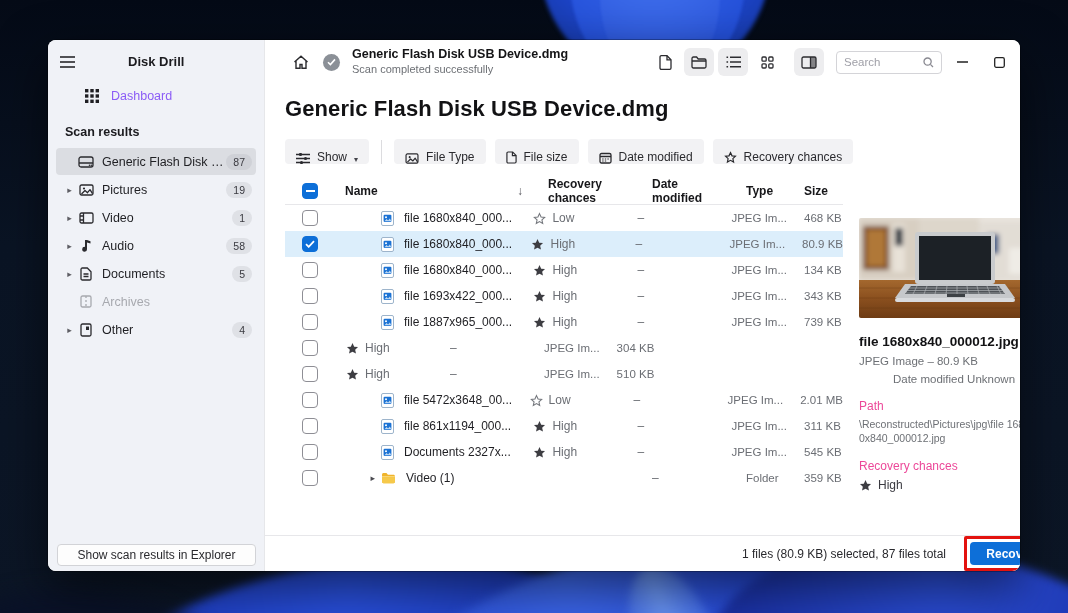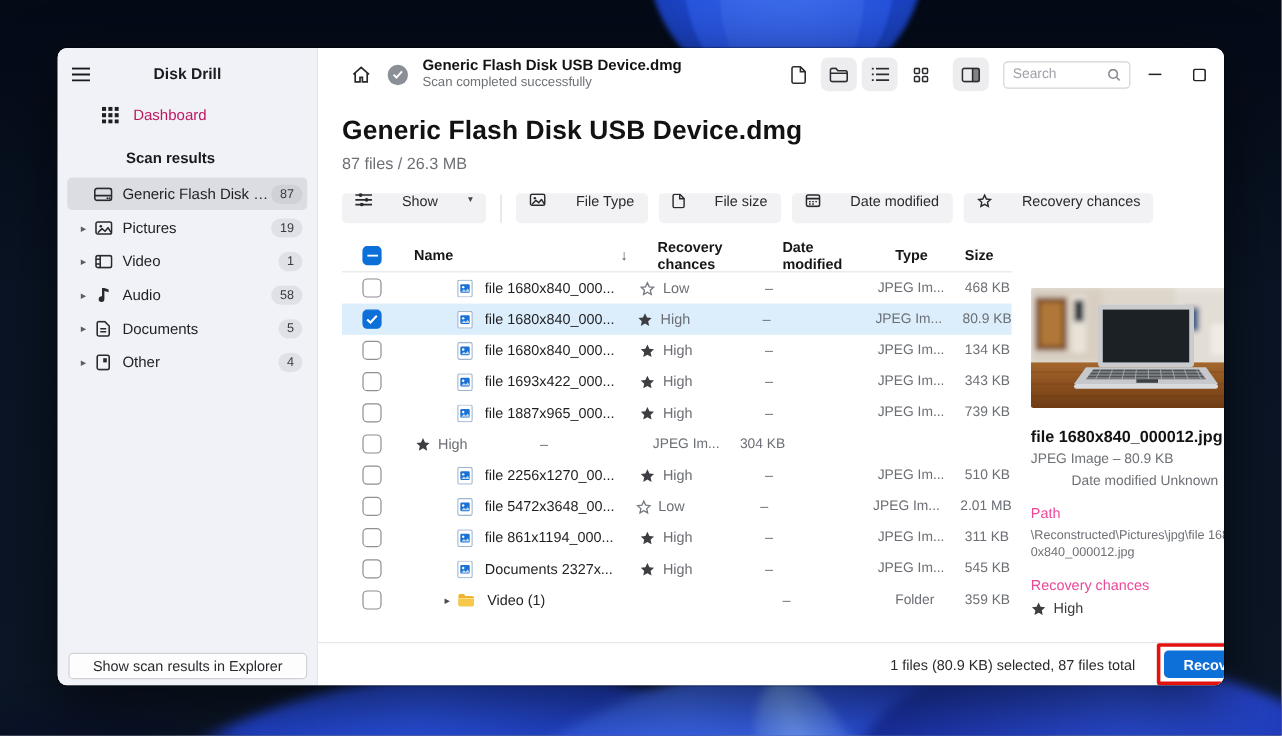--- a/index.html
+++ b/index.html
@@ -20,22 +20,22 @@
 
   
   .window { position:absolute; left:48px; top:40px; width:972px; height:531px; background:#fff; border-radius:8px;
             box-shadow:0 18px 50px rgba(0,0,0,.55), 0 0 0 1px rgba(0,0,0,.28); display:flex; overflow:hidden; }
 
   
   .sidebar { width:217px; flex:0 0 217px; background:#f0f2f7; border-right:1px solid #e6e7ea; position:relative; }
   .sb-header { display:flex; align-items:center; gap:14px; padding:14px 10px 12px 12px; }
   .sb-title { font-size:13px; font-weight:bold; color:#1b1b1f;margin-left:39px; }
   .sb-dash { display:flex; align-items:center; gap:12px; padding:8px 10px 8px 37px; cursor:default; }
-  .sb-dash span { font-size:12.5px; color:#be185d; }
-  .sb-section { font-size:12.5px; font-weight:bold; color:#1b1b1f; padding:14px 0 8px 17px;margin-left:40px; }
+  .sb-dash span { font-size:12.5px; color:#8b5cf6; }
+  .sb-section { font-size:12.5px; font-weight:bold; color:#1b1b1f; padding:14px 0 8px 17px; }
   .sb-item { position:relative; display:flex; align-items:center; height:27px; margin:1px 8px 1px 8px; border-radius:4px; font-size:12.5px; color:#1f1f23; cursor:default; }
   .sb-item.selected { background:#dbdde2; }
   .sb-item .chev { width:9px; margin-left:9px; color:#5d5d63; font-size:9px; flex:0 0 9px; text-align:center; }
   .sb-item .icn { width:16px; margin-left:4px; margin-right:8px; flex:0 0 16px; display:flex; align-items:center; justify-content:center; color:#2a2a2e; }
   .sb-item .lbl { flex:1; white-space:nowrap; overflow:hidden; text-overflow:ellipsis; }
   .sb-item .badge { background:#dfe1e6; border-radius:9px; font-size:10.5px; color:#3a3a40; padding:2px 7px; margin-right:4px; }
   .sb-item.selected .badge { background:#cfd1d7; }
   .sb-item.disabled .lbl { color:#a7a9af; }
   .sb-item.disabled .icn { color:#a7a9af; }
   .explorer-btn { position:absolute; left:9px; bottom:5px; width:199px; height:22px; background:#fdfdfd; border:1px solid #d2d3d7; border-radius:4px; font-size:12px; color:#2a2a2e; font-family:"Liberation Sans",sans-serif; cursor:pointer; }
@@ -55,21 +55,21 @@
   .tb-search { width:106px; height:23px; border:1px solid #d4d4d8; border-radius:4px; display:flex; align-items:center; padding:0 7px; margin-left:12px; color:#9a9aa2; }
   .tb-search input { border:none; outline:none; width:100%; font-size:11.5px; color:#333; background:transparent; font-family:"Liberation Sans",sans-serif; }
   .tb-search input::placeholder { color:#a0a0a8; }
   .winctl { width:34px; height:30px; display:flex; align-items:center; justify-content:center; color:#222; margin-left:3px; cursor:pointer; font-size:13px; }
 
   .content { flex:1; padding:12px 0 0 20px; position:relative; }
   .page-title { font-size:22px; font-weight:bold; color:#121214; letter-spacing:.1px; }
   .page-sub { font-size:13.5px; color:#6d7075; margin-top:7px; }
 
   .filter-row { display:flex; align-items:center; margin-top:17px; gap:9px; }
-  .fbtn { display:flex; align-items:flex-start; gap:25px; background:#f2f2f4; border:none; border-radius:4px; height:25px; padding:0 11px; font-size:12px; color:#2a2a2e; font-family:"Liberation Sans",sans-serif; cursor:pointer; }
+  .fbtn { display:flex; align-items:flex-end; gap:7px; background:#f2f2f4; border:none; border-radius:4px; height:25px; padding:0 11px; font-size:12px; color:#2a2a2e; font-family:"Liberation Sans",sans-serif; cursor:pointer; }
   .fbtn .fchev { font-size:8px; color:#44444a; }
   .fdivider { width:1px; height:24px; background:#dcdcdf; margin:0 3px; }
 
   
   .body-split { display:flex; margin-top:14px; height:318px; }
   .table-area { width:558px; flex:0 0 558px; }
   .trow { display:flex; align-items:center; height:26px; font-size:12px; color:#1f1f23; }
   .trow.sel { background:#dceefb; }
   .thead { font-weight:bold; color:#17171a; border-bottom:1px solid #e7e7ea; height:27px; }
   .c-cb { flex:0 0 44px; display:flex; align-items:center; padding-left:17px; }
@@ -198,20 +198,30 @@
           <span class="chev">▸</span>
           <span class="icn">
             <svg width="12" height="14" viewBox="0 0 12 14" fill="none" stroke="#2a2a2e" stroke-width="1.3">
               <path d="M1 2.3C1 1.6 1.6 1 2.3 1h5L11 4.7v7c0 .7-.6 1.3-1.3 1.3H2.3C1.6 13 1 12.4 1 11.7z"></path>
               <path d="M3.5 7h5M3.5 9.5h5"></path>
             </svg>
           </span>
           <span class="lbl">Documents</span>
           <span class="badge">5</span>
         </div>
+        <div class="sb-item disabled">
+          <span class="chev"></span>
+          <span class="icn">
+            <svg width="12" height="13" viewBox="0 0 12 13" fill="none" stroke="#a7a9af" stroke-width="1.3">
+              <rect x="1" y="1" width="10" height="11" rx="1.5"></rect>
+              <path d="M6 1v2M6 5v2M6 9v2" stroke-dasharray="2 1.4"></path>
+            </svg>
+          </span>
+          <span class="lbl">Archives</span>
+        </div>
         <div class="sb-item">
           <span class="chev">▸</span>
           <span class="icn">
             <svg width="12" height="14" viewBox="0 0 12 14" fill="none" stroke="#2a2a2e" stroke-width="1.3">
               <rect x="1" y="1" width="10" height="12" rx="1.5"></rect>
               <rect x="6" y="3.5" width="3" height="3.5" fill="#2a2a2e" stroke="none"></rect>
             </svg>
           </span>
           <span class="lbl">Other</span>
           <span class="badge">4</span>
@@ -290,21 +300,20 @@
             <rect x=".7" y=".7" width="9.6" height="9.6" rx="1.5" stroke="#222" stroke-width="1.3"></rect>
           </svg>
       </span>
       <span class="winctl">
         
       </span>
     </div>
 
     <div class="content">
       <h1 class="page-title">Generic Flash Disk USB Device.dmg</h1>
-      <div class="page-sub">87 files / 26.3 MB</div>
 
       <div class="filter-row">
         <button class="fbtn">
           <svg width="14" height="11" viewBox="0 0 14 11">
               <g stroke="#2a2a2e" stroke-width="1.4" fill="#2a2a2e">
                 <path d="M0 1.5h14M0 5.5h14M0 9.5h14" fill="none"></path>
                 <circle cx="4.5" cy="1.5" r="1.6" stroke="none"></circle>
                 <circle cx="9.5" cy="5.5" r="1.6" stroke="none"></circle>
                 <circle cx="5.5" cy="9.5" r="1.6" stroke="none"></circle>
               </g>
@@ -532,32 +541,20 @@
                   <span>High</span>
                 </div>
                 <div class="c-date">–</div>
                 <div class="c-type">JPEG Im...</div>
                 <div class="c-size">304 KB</div>
               </div>
               <div class="trow">
                 <div class="c-cb">
                   <span class="cb"></span>
                 </div>
-                <div class="c-name">
-                  <span class="name-ind"></span>
-                  <span class="ficon">
-                    <svg width="13" height="15" viewBox="0 0 13 15">
-                      <rect x="0.5" y="0.5" width="12" height="14" rx="1.5" fill="#fff" stroke="#9db4cb"></rect>
-                      <rect x="2.6" y="3.8" width="7.8" height="7.2" rx="1" fill="#1b72d4"></rect>
-                      <circle cx="5" cy="6.3" r="1" fill="#fff"></circle>
-                      <path d="M3.4 10.2l2.2-2.1 1.5 1.3 1.7-1.9 1.6 2.7z" fill="#bcd8f2"></path>
-                    </svg>
-                  </span>
-                  <span class="name-txt">file 2256x1270_00...</span>
-                </div>
                 <div class="c-chance">
                   <span style="display:flex">
                     <svg width="13" height="13" viewBox="0 0 24 24">
                       <path d="M12 2l3.1 6.6 7.1.8-5.3 4.9 1.5 7.1L12 17.8l-6.4 3.6 1.5-7.1L1.8 9.4l7.1-.8z" fill="#3d3d42"></path>
                     </svg>
                   </span>
                   <span>High</span>
                 </div>
                 <div class="c-date">–</div>
                 <div class="c-type">JPEG Im...</div>

